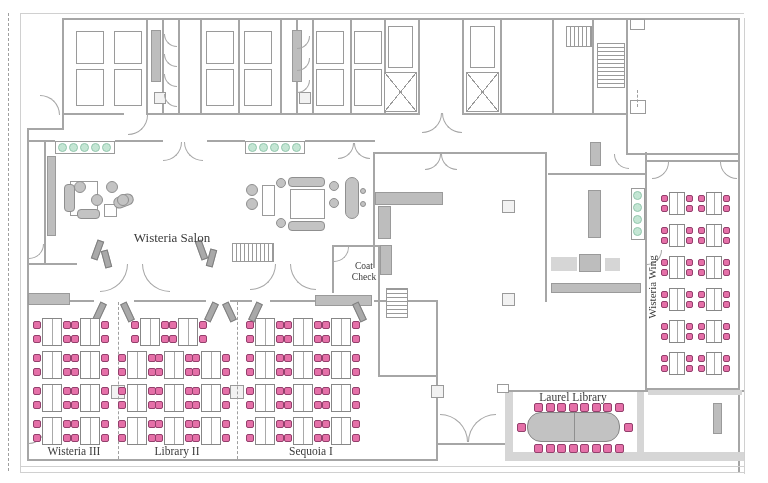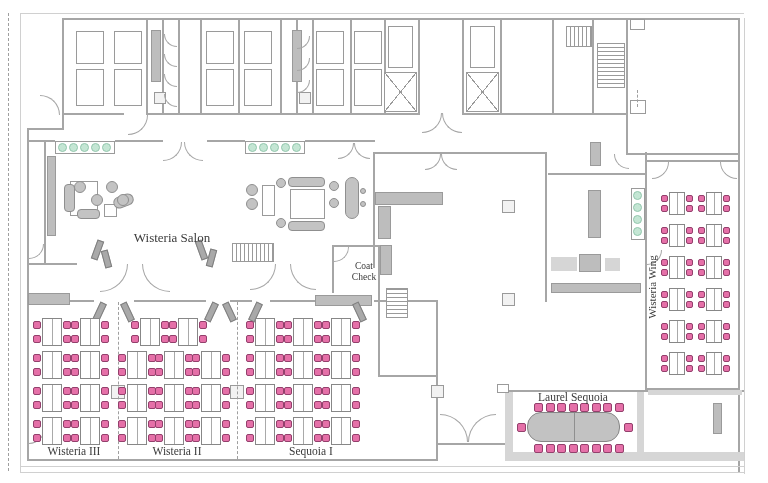--- a/index.html
+++ b/index.html
@@ -56,24 +56,24 @@
   <div class="room" style="left:29px;top:302px;width:89px;height:156px;"></div>
   <div class="room" style="left:118px;top:302px;width:119px;height:156px;"></div>
   <div class="room" style="left:237px;top:302px;width:199px;height:156px;"></div>
   <div class="room" style="left:647px;top:162px;width:91px;height:226px;"></div>
   <div class="room" style="left:513px;top:392px;width:124px;height:60px;"></div>
 
   <div class="lbl lbl-sequoia">Wisteria Salon</div>
   <div class="lbl lbl-coat">Coat
 Check</div>
   <div class="lbl lbl-m lbl-m3">Wisteria III</div>
-  <div class="lbl lbl-m lbl-m2">Wisteria II</div>
+  <div class="lbl lbl-m lbl-m2">Library II</div>
   <div class="lbl lbl-m lbl-m1">Sequoia I</div>
   <div class="lbl lbl-wisteria">Wisteria Wing</div>
-  <div class="lbl lbl-laurel">Laurel Sequoia</div>
+  <div class="lbl lbl-laurel">Laurel Library</div>
 <div class="w" style="left: 62px; top: 18px; width: 678px; height: 2px;"></div>
     <div class="w" style="left: 738px; top: 18px; width: 2px; height: 454px;"></div>
     <div class="w" style="left: 27px; top: 459px; width: 411px; height: 2px;"></div>
     <div class="w" style="left: 27px; top: 128px; width: 2px; height: 333px;"></div>
     <div class="w" style="left: 62px; top: 18px; width: 2px; height: 112px;"></div>
     <div class="w" style="left: 27px; top: 128px; width: 37px; height: 2px;"></div>
     <div class="w" style="left: 62px; top: 113px; width: 62px; height: 2px;"></div>
     <div class="w" style="left: 146px; top: 113px; width: 274px; height: 2px;"></div>
     <div class="w" style="left: 462px; top: 113px; width: 166px; height: 2px;"></div>
     <div class="w" style="left: 626px; top: 18px; width: 2px; height: 137px;"></div>

